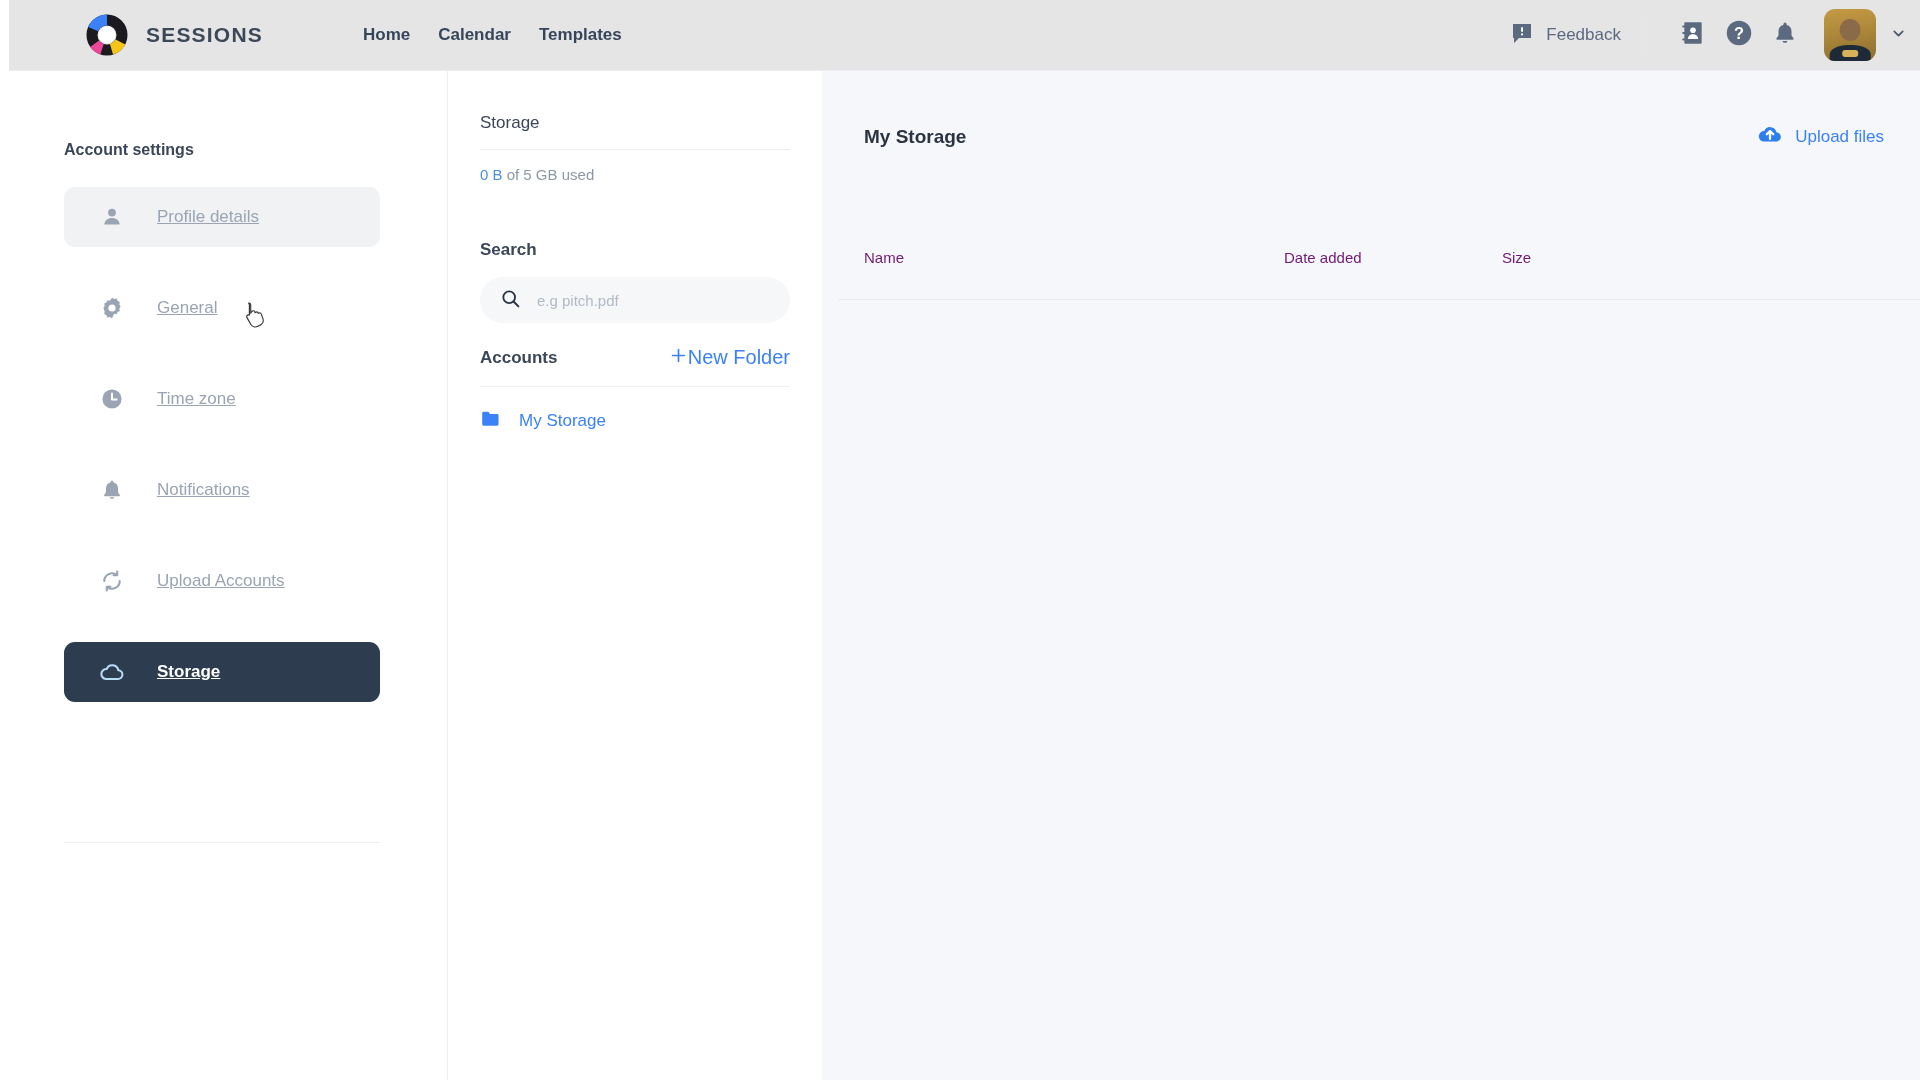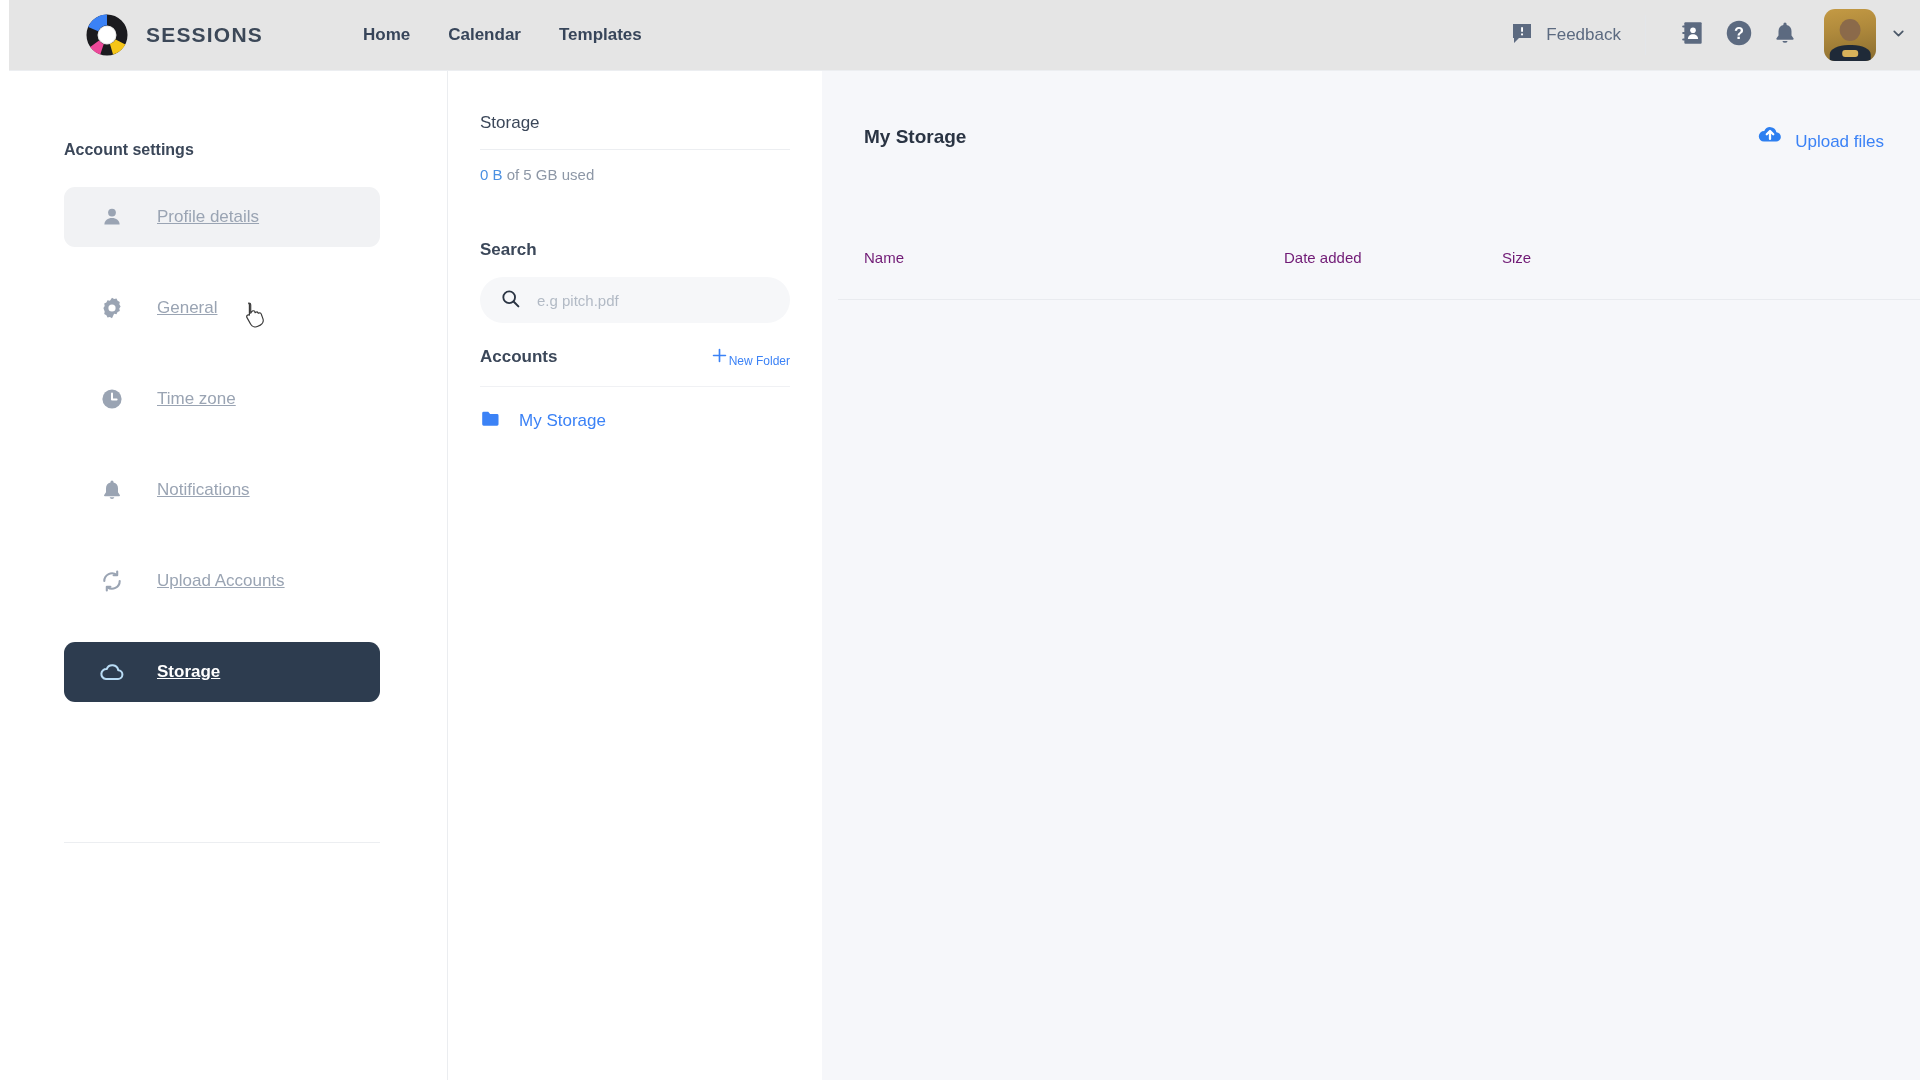--- a/index.html
+++ b/index.html
@@ -18,21 +18,21 @@
     border-bottom: 1px solid #eceef1;
     display: flex; align-items: center;
   }
   .brand { display: flex; align-items: center; margin-left: 76px; }
   .brand-logo { width: 44px; height: 44px; position: relative; }
   .brand-name {
     margin-left: 17px;
     font-size: 21px; font-weight: 700; letter-spacing: 1.2px;
     color: #3c4858;
   }
-  .mainnav { display: flex; align-items: center; margin-left: 100px; gap: 38px; }
+  .mainnav { display: flex; align-items: center; margin-left: 100px; gap: 28px; }
   .mainnav a {
     font-size: 17px; font-weight: 700; color: #37455a;
     text-decoration: none; cursor: pointer;
   }
 
   .topright {
     margin-left: auto; margin-right: 22px;
     display: flex; align-items: center;
   }
   .feedback {
@@ -156,42 +156,42 @@
     font-family: "Liberation Sans", sans-serif; width: 220px;
   }
   .sc-search-box input::placeholder { color: #b2bac5; }
 
   .sc-folders-row {
     position: absolute; left: 32px; top: 275px;
     width: 310px; display: flex; align-items: center;
   }
   .sc-folders-label { font-size: 17px; font-weight: 700; color: #3b4759; }
   .sc-newfolder {
-    margin-left: auto; display: flex; align-items: flex-end; 
-    color: #3b82f6; font-size: 12px; cursor: pointer;
+    margin-left: auto; display: flex; align-items: flex-start; 
+    color: #3b82f6; font-size: 20px; cursor: pointer;
   }
   .sc-folders-rule {
     position: absolute; left: 32px; top: 315px;
     width: 310px; height: 1px; background: #f0f1f4;
   }
   .sc-folder-item {
     position: absolute; left: 32px; top: 337px;
     display: flex; align-items: center; gap: 17px;
     cursor: pointer;
   }
   .sc-folder-name { font-size: 17px; color: #3b82f6; }
 
   
   .mc-header {
     position: absolute; left: 42px; top: 50px;
     width: 1020px; display: flex; align-items: center;
   }
   .mc-title { font-size: 19px; font-weight: 700; color: #2a3443; }
   .mc-upload {
-    margin-left: auto; display: flex; align-items: flex-end; gap: 12px;
+    margin-left: auto; display: flex; align-items: center; gap: 12px;
     color: #3b82f6; font-size: 17px; cursor: pointer;
   }
   .mc-table-head {
     position: absolute; left: 42px; top: 178px;
     width: 1020px; display: flex; align-items: center;
     font-size: 15px; color: #701a75;
   }
   .th-name  { width: 420px; }
   .th-date  { width: 218px; }
   .th-size  { width: 120px; }

